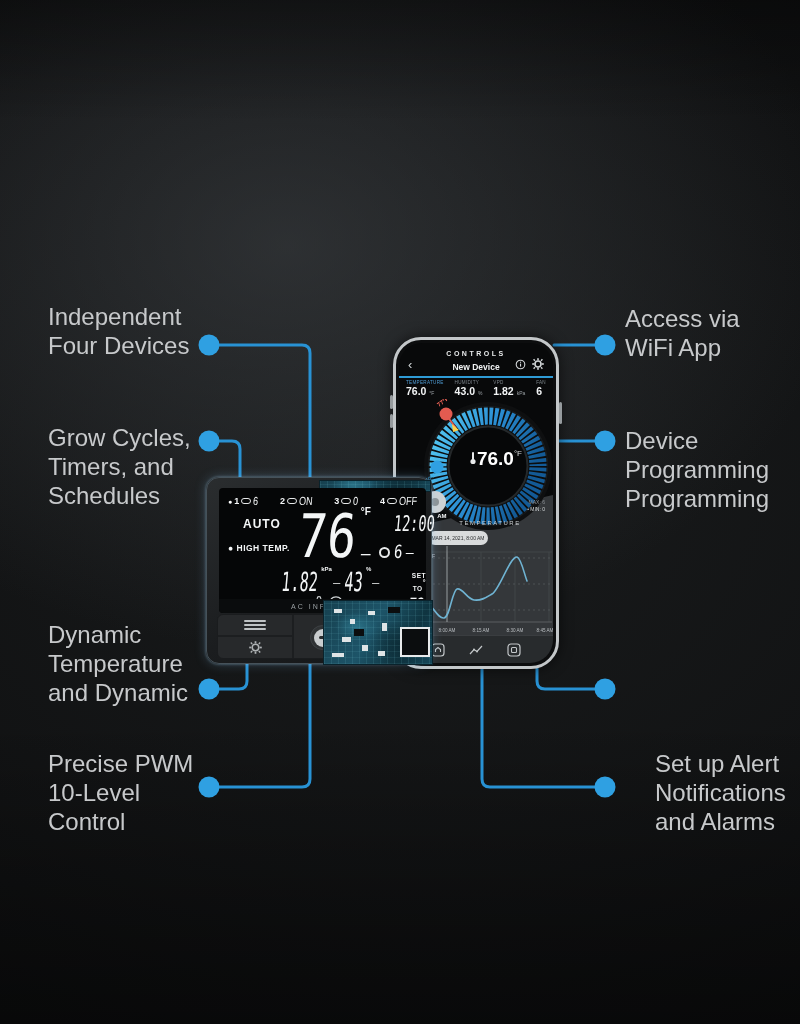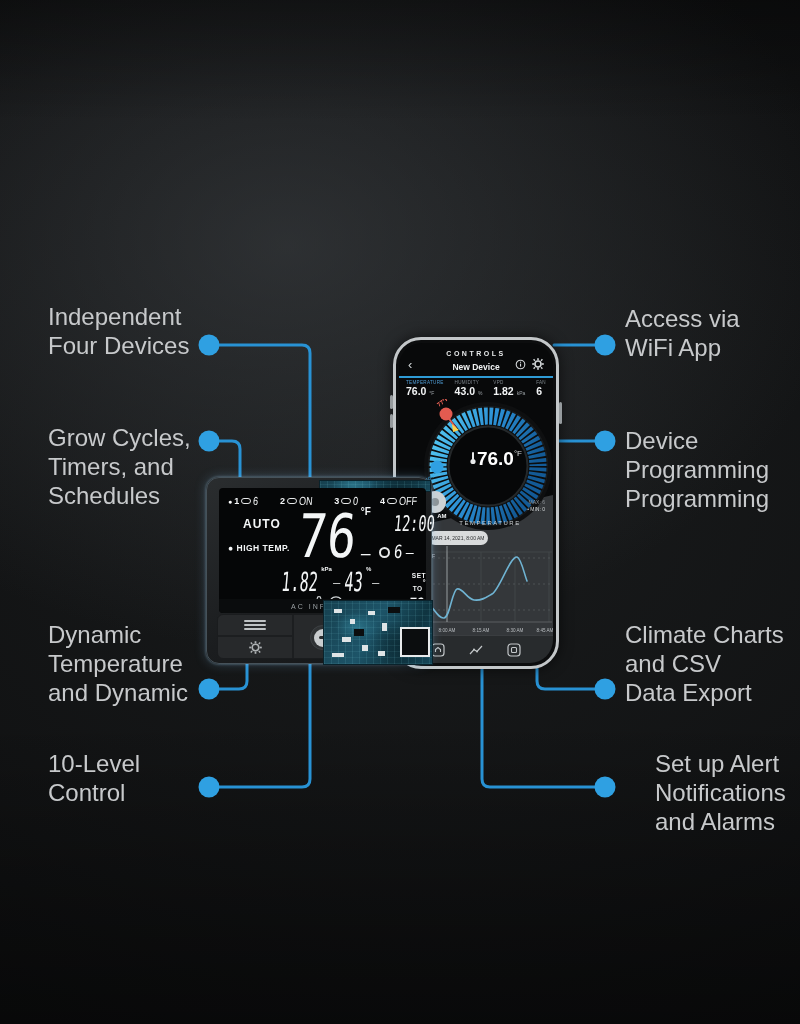--- a/index.html
+++ b/index.html
@@ -141,36 +141,32 @@
     <div>Grow Cycles,</div>
       <div>Timers, and</div>
       <div>Schedules</div>
   </div>
   <div class="abs feature" style="left:48px;top:620px;z-index:2;">
     <div>Dynamic</div>
       <div>Temperature</div>
       <div>and Dynamic</div>
   </div>
   <div class="abs feature" style="left:48px;top:749px;z-index:2;">
+    <div>Precise PWM</div>
       <div>10-Level</div>
       <div>Control</div>
   </div>
   <div class="abs feature" style="left:625px;top:304px;z-index:2;">
       <div>Access via</div>
       <div>WiFi App</div>
   </div>
   <div class="abs feature" style="left:625px;top:426px;z-index:2;">
     <div>Device</div>
       <div>Programming</div>
       <div>Programming</div>
-  </div>
-  <div class="abs feature" style="left:625px;top:620px;z-index:2;">
-    <div>Climate Charts</div>
-      <div>and CSV</div>
-      <div>Data Export</div>
   </div>
   <div class="abs feature" style="left:655px;top:749px;z-index:2;">
     <div>Set up Alert</div>
       <div>Notifications</div>
       <div>and Alarms</div>
   </div>
 
   <div class="abs phone"></div>
   <div class="abs side-btn" style="left:390px;top:395px;height:14px;"></div>
   <div class="abs side-btn" style="left:390px;top:414px;height:14px;"></div>

